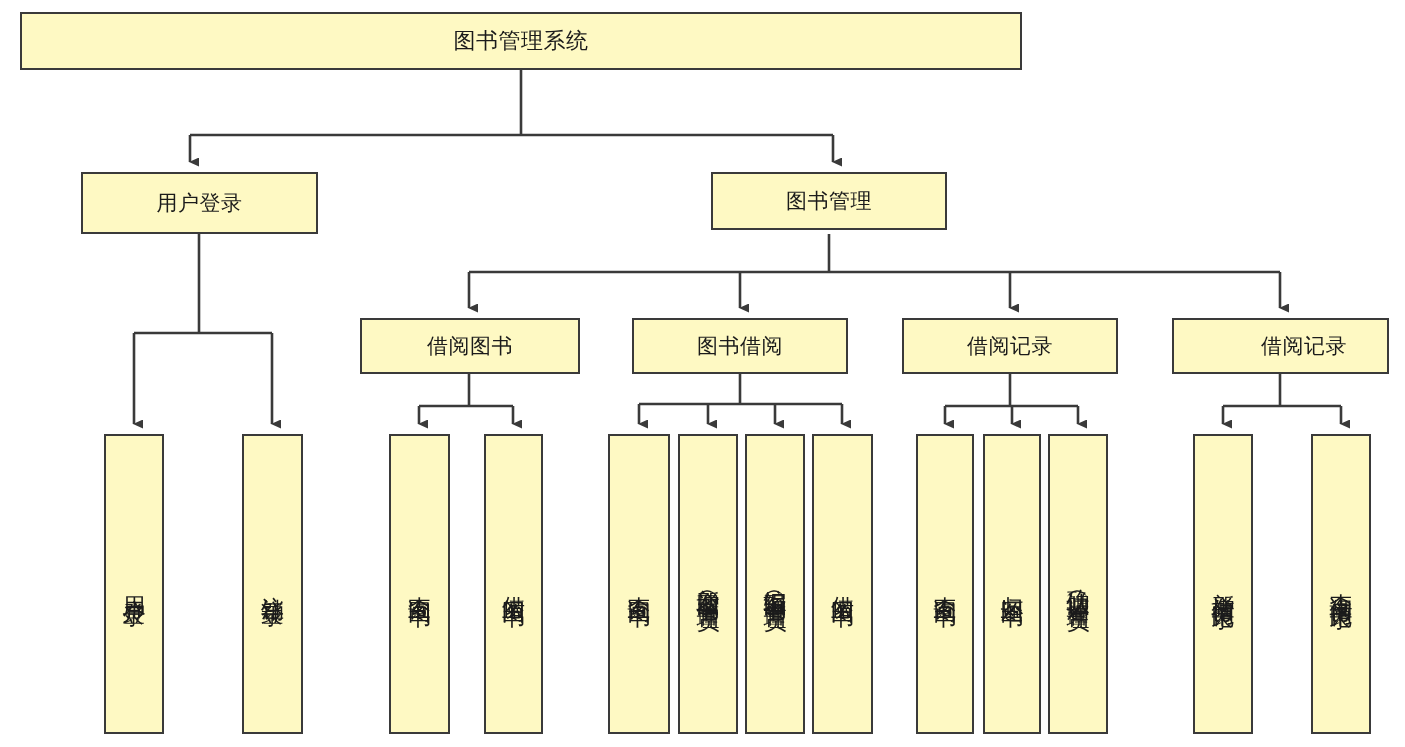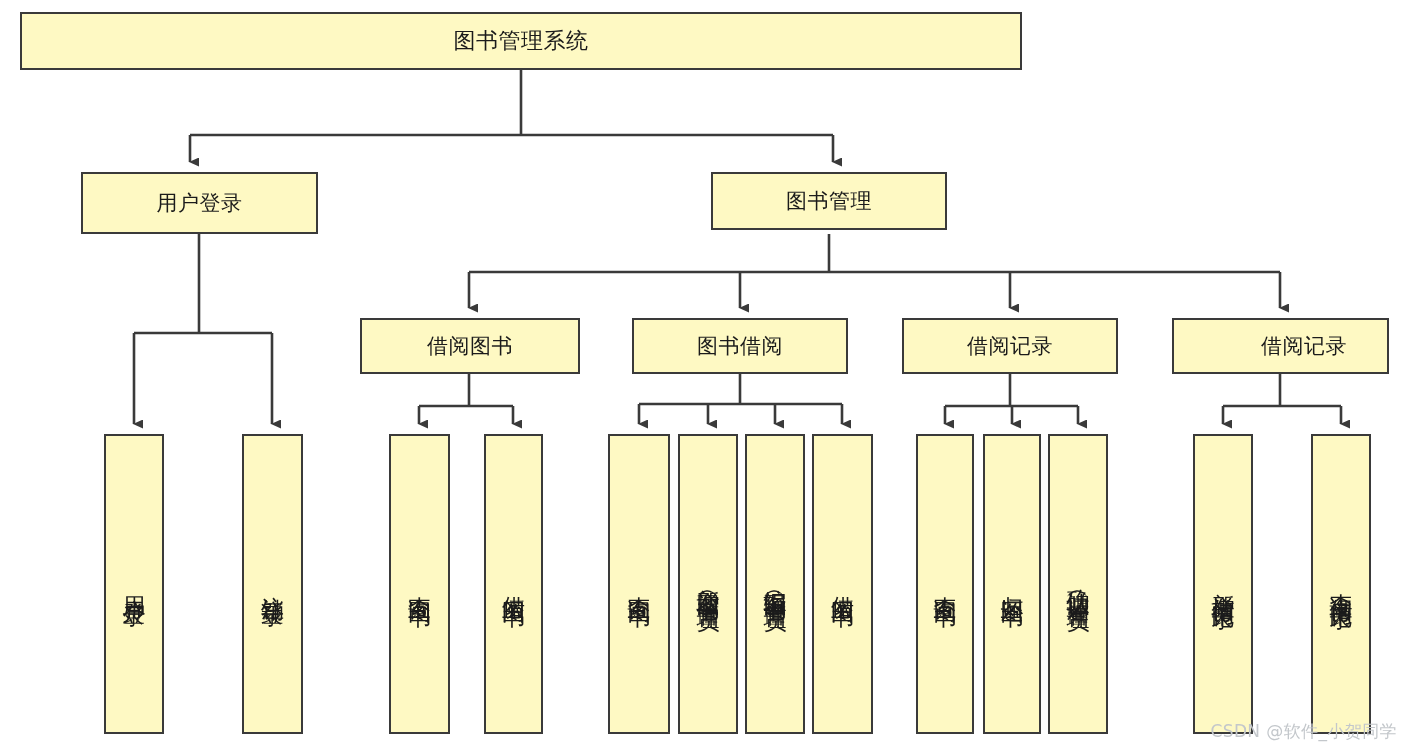--- a/index.html
+++ b/index.html
@@ -190,15 +190,14 @@
     <span class="node-label">确认归还（管理员）</span>
   </div>
 
   <div class="node vert" style="left:1193px; top:434px; width:60px; height:300px;">
     <span class="node-label">新增借阅记录</span>
   </div>
   <div class="node vert" style="left:1311px; top:434px; width:60px; height:300px;">
     <span class="node-label">查询借阅记录</span>
   </div>
 
-  <div class="watermark">CSDN @软件_小贺同学</div>
 
 </div>
 
 </body></html>

